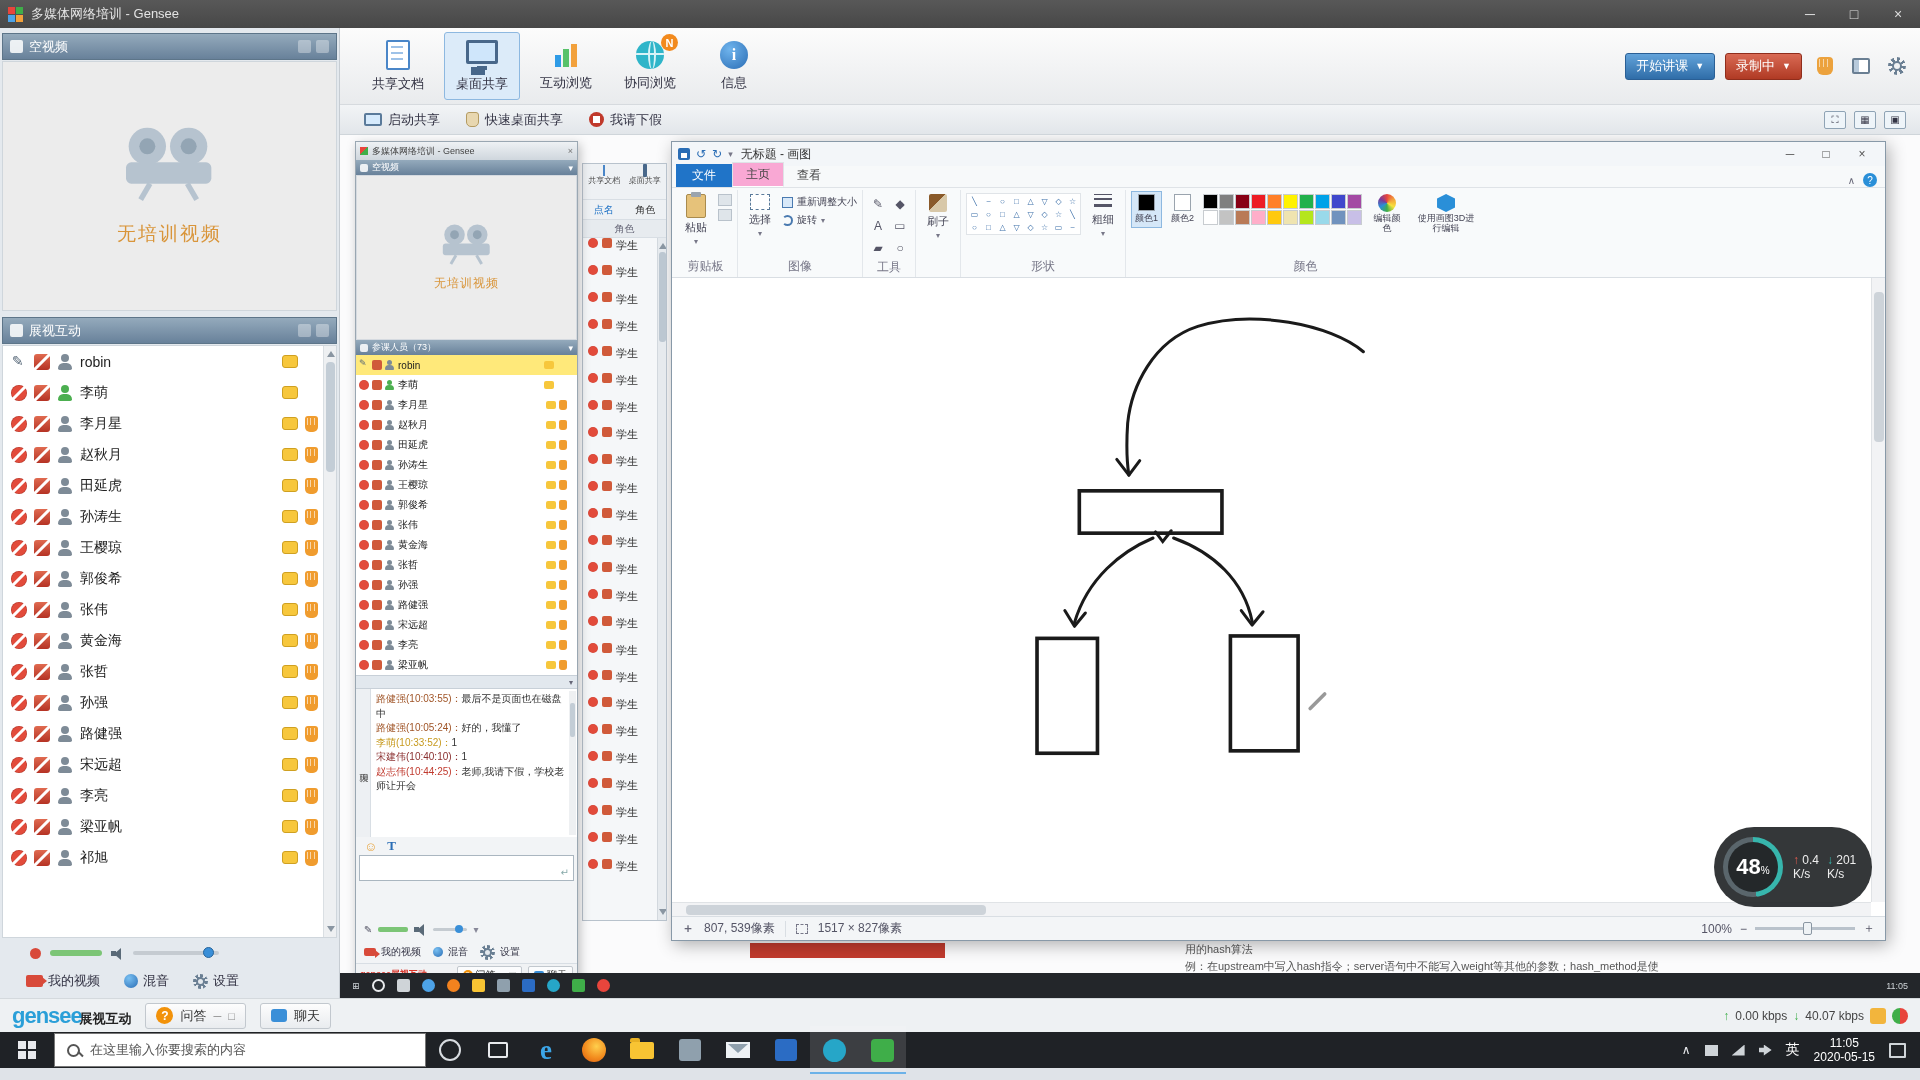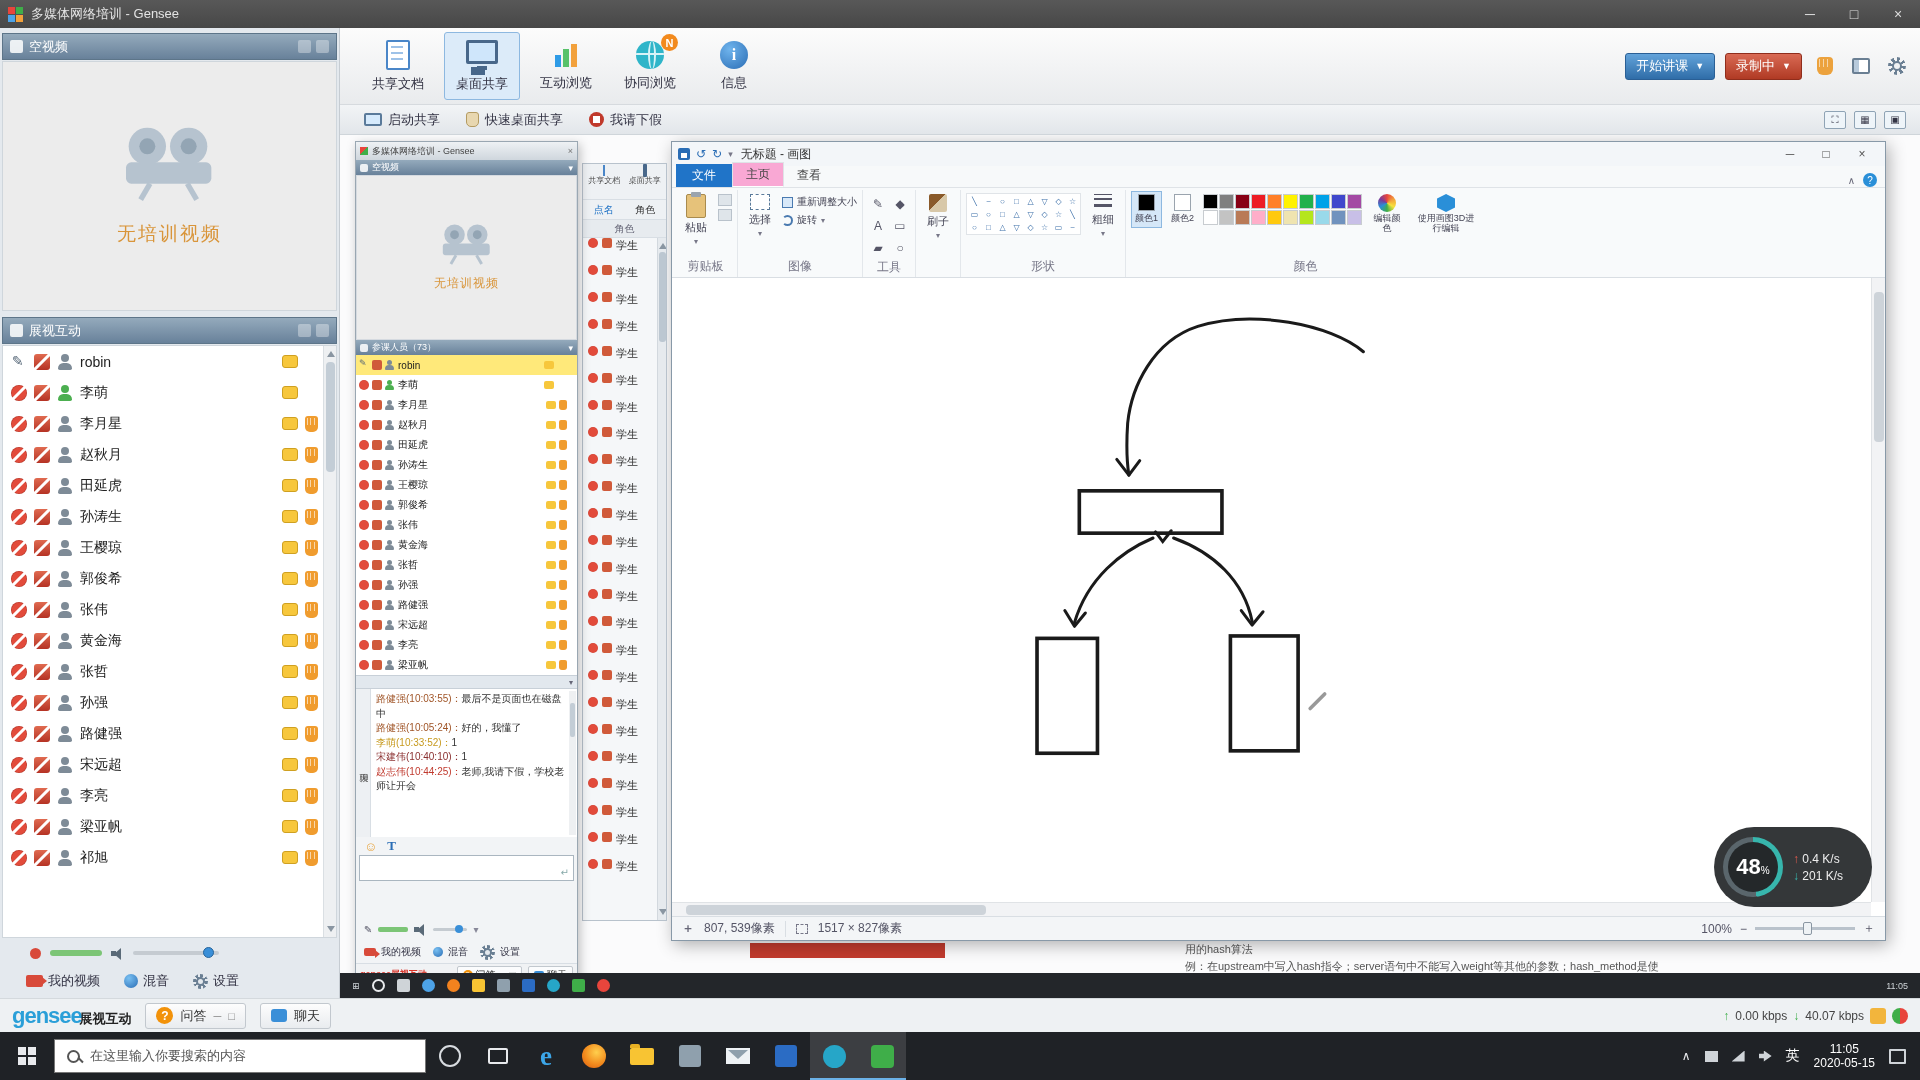--- a/index.html
+++ b/index.html
@@ -218,33 +218,33 @@
 .st-div{width:1px;height:16px;background:#d9dee3}
 .zoom{margin-left:auto;display:flex;align-items:center;gap:8px}
 .zslider{width:100px;height:3px;background:#b9c2cb;position:relative}
 .zthumb{position:absolute;left:48px;top:-5px;width:9px;height:13px;background:#eef2f5;border:1px solid #8a96a2;border-radius:2px}
 
 #gauge{position:absolute;left:1374px;top:692px;width:158px;height:80px;background:rgba(35,38,40,.92);border-radius:40px;display:flex;align-items:center;gap:10px;padding:0 12px 0 9px;z-index:9}
 .g-circle{width:60px;height:60px;border-radius:50%;background:conic-gradient(#37b6ad 0 173deg,#5a666c 173deg 360deg);display:flex;align-items:center;justify-content:center;position:relative;flex:0 0 auto}
 .g-circle::before{content:"";position:absolute;inset:5px;border-radius:50%;background:#24282a}
 .g-num{position:relative;color:#fff;font-size:22px;font-weight:bold}
 .g-unit{font-size:10px;font-weight:normal}
-.g-stats{display:flex;flex-direction:column;gap:3px;font-size:12px;color:#eee}
+.g-stats{display:flex;gap:3px;font-size:12px;color:#eee}
 .g-up{color:#e05a4e;font-weight:bold}
 .g-dn{color:#37b6ad;font-weight:bold}
 
 #redbox{position:absolute;left:410px;top:808px;width:195px;height:15px;background:#c23b2e;z-index:2}
 #notes{position:absolute;left:845px;top:806px;width:560px;font-size:11px;color:#555;line-height:1.5;z-index:2}
 #ntaskbar{position:absolute;left:0;top:838px;width:1580px;height:25px;background:#23262a;display:flex;align-items:center;gap:12px;padding:0 12px;z-index:6}
 .nt-ic{width:13px;height:13px;border-radius:50%;flex:0 0 auto}
 .nt-ic.sq{border-radius:2px}
 .nt-ic.ring{background:transparent;border:2px solid #e8eaed}
 .nt-clock{margin-left:auto;color:#cfd4d8;font-size:9px}
 
-#wtaskbar{position:absolute;left:0;top:1032px;width:1920px;height:48px;background:#1f2226;display:flex;align-items:center;color:#fff}
+#wtaskbar{position:absolute;left:0;top:1032px;width:1920px;height:36px;background:#1f2226;display:flex;align-items:center;color:#fff}
 .ws-start{width:54px;height:48px;display:flex;align-items:center;justify-content:center}
 .win-grid{display:grid;grid-template-columns:8px 8px;grid-auto-rows:8px;gap:2px}
 .win-grid i{background:#e8eaed}
 .ws-search{width:372px;height:34px;background:#fff;border:1px solid #777;display:flex;align-items:center;gap:10px;padding:0 12px;color:#555;font-size:13px}
 .mag{width:13px;height:13px;border:2px solid #555;border-radius:50%;position:relative;flex:0 0 auto}
 .mag::after{content:"";position:absolute;width:7px;height:2px;background:#555;transform:rotate(45deg);right:-6px;bottom:0}
 .ws-ic{width:48px;height:48px;display:flex;align-items:center;justify-content:center;position:relative}
 .ws-ic.active{background:rgba(255,255,255,.13);box-shadow:inset 0 -2px 0 #6cb2e8}
 .cortana{width:22px;height:22px;border-radius:50%;border:2px solid #d8dce0}
 .taskview{width:20px;height:16px;border:2px solid #e8eaed;border-radius:2px}

